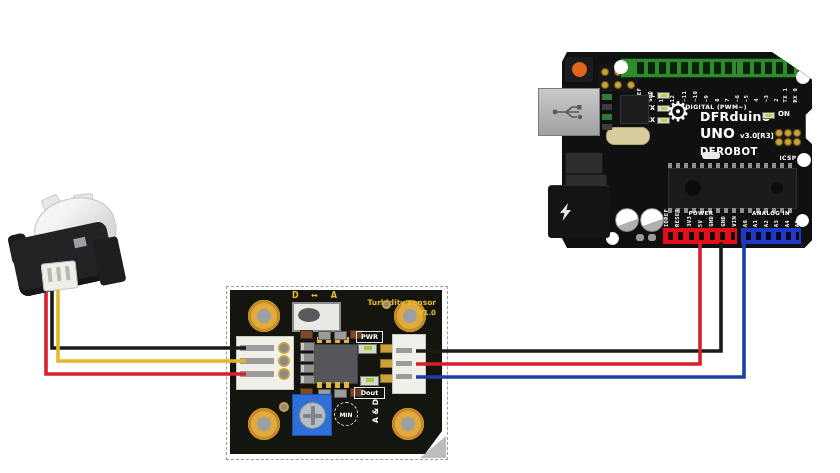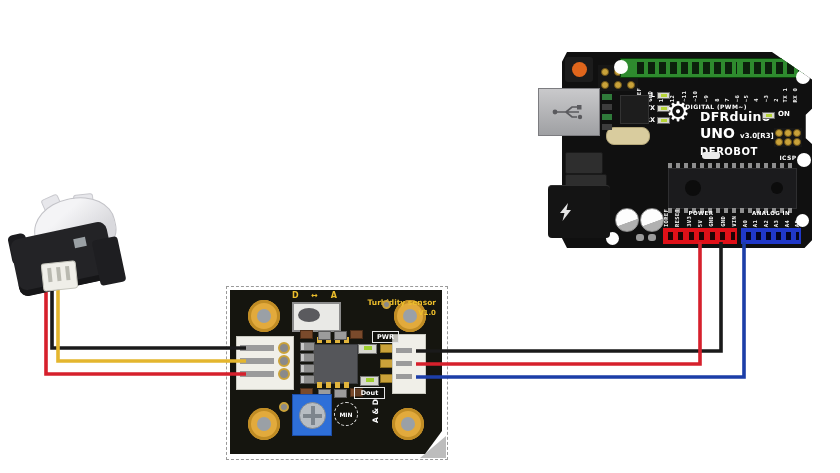--- a/index.html
+++ b/index.html
@@ -323,21 +323,21 @@
     <span class="res" style="left:70px;top:85px;"></span>
     <span class="capbrown" style="left:70px;top:40px;"></span>
     <span class="capgray" style="left:88px;top:41px;"></span>
     <span class="capgray" style="left:104px;top:41px;"></span>
     <span class="capbrown" style="left:120px;top:40px;"></span>
     <span class="capbrown" style="left:70px;top:98px;"></span>
     <span class="capgray" style="left:88px;top:99px;"></span>
     <span class="capgray" style="left:104px;top:99px;"></span>
     <span class="capbrown" style="left:120px;top:98px;"></span>
 
-    <div class="abs boxedlbl" style="left:142px;top:41px;width:23px;">PWR</div>
+    <div class="abs boxedlbl" style="left:126px;top:41px;width:23px;">PWR</div>
     <div class="mled" style="left:128px;top:54px;">
         <i></i>
       </div>
     <div class="mled" style="left:130px;top:86px;">
         <i></i>
       </div>
     <div class="abs boxedlbl" style="left:124px;top:97px;width:27px;">Dout</div>
 
     <div class="abs pot" style="background: rgb(46, 111, 216);">
       <span class="potscrew"></span>

